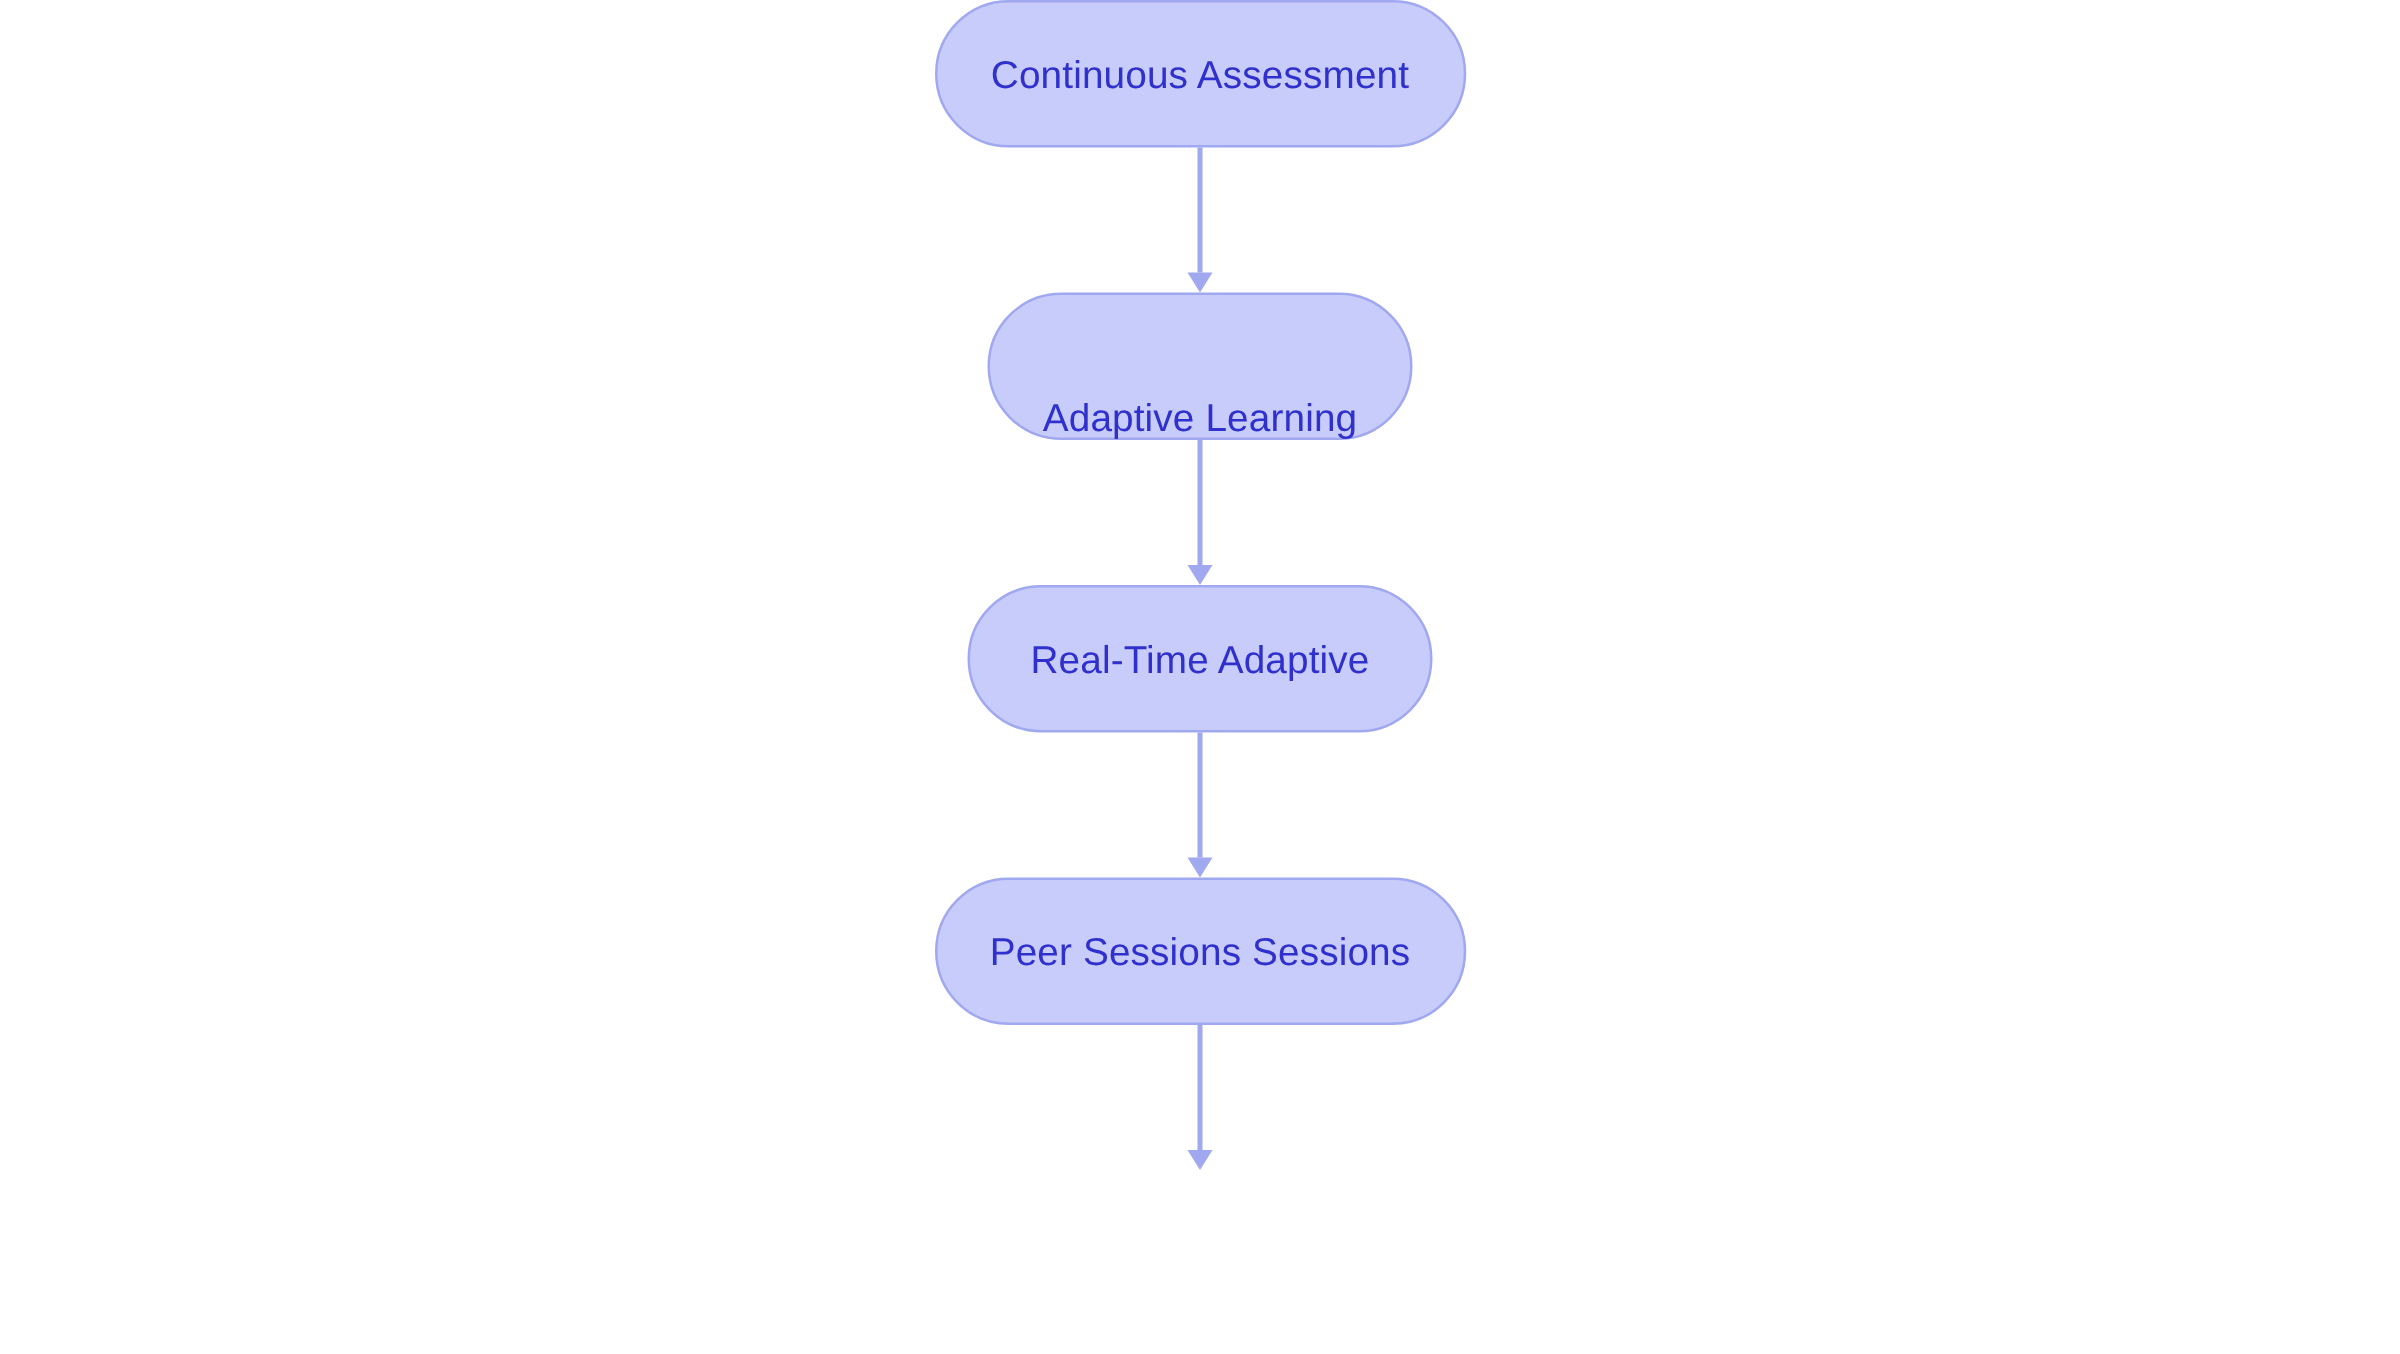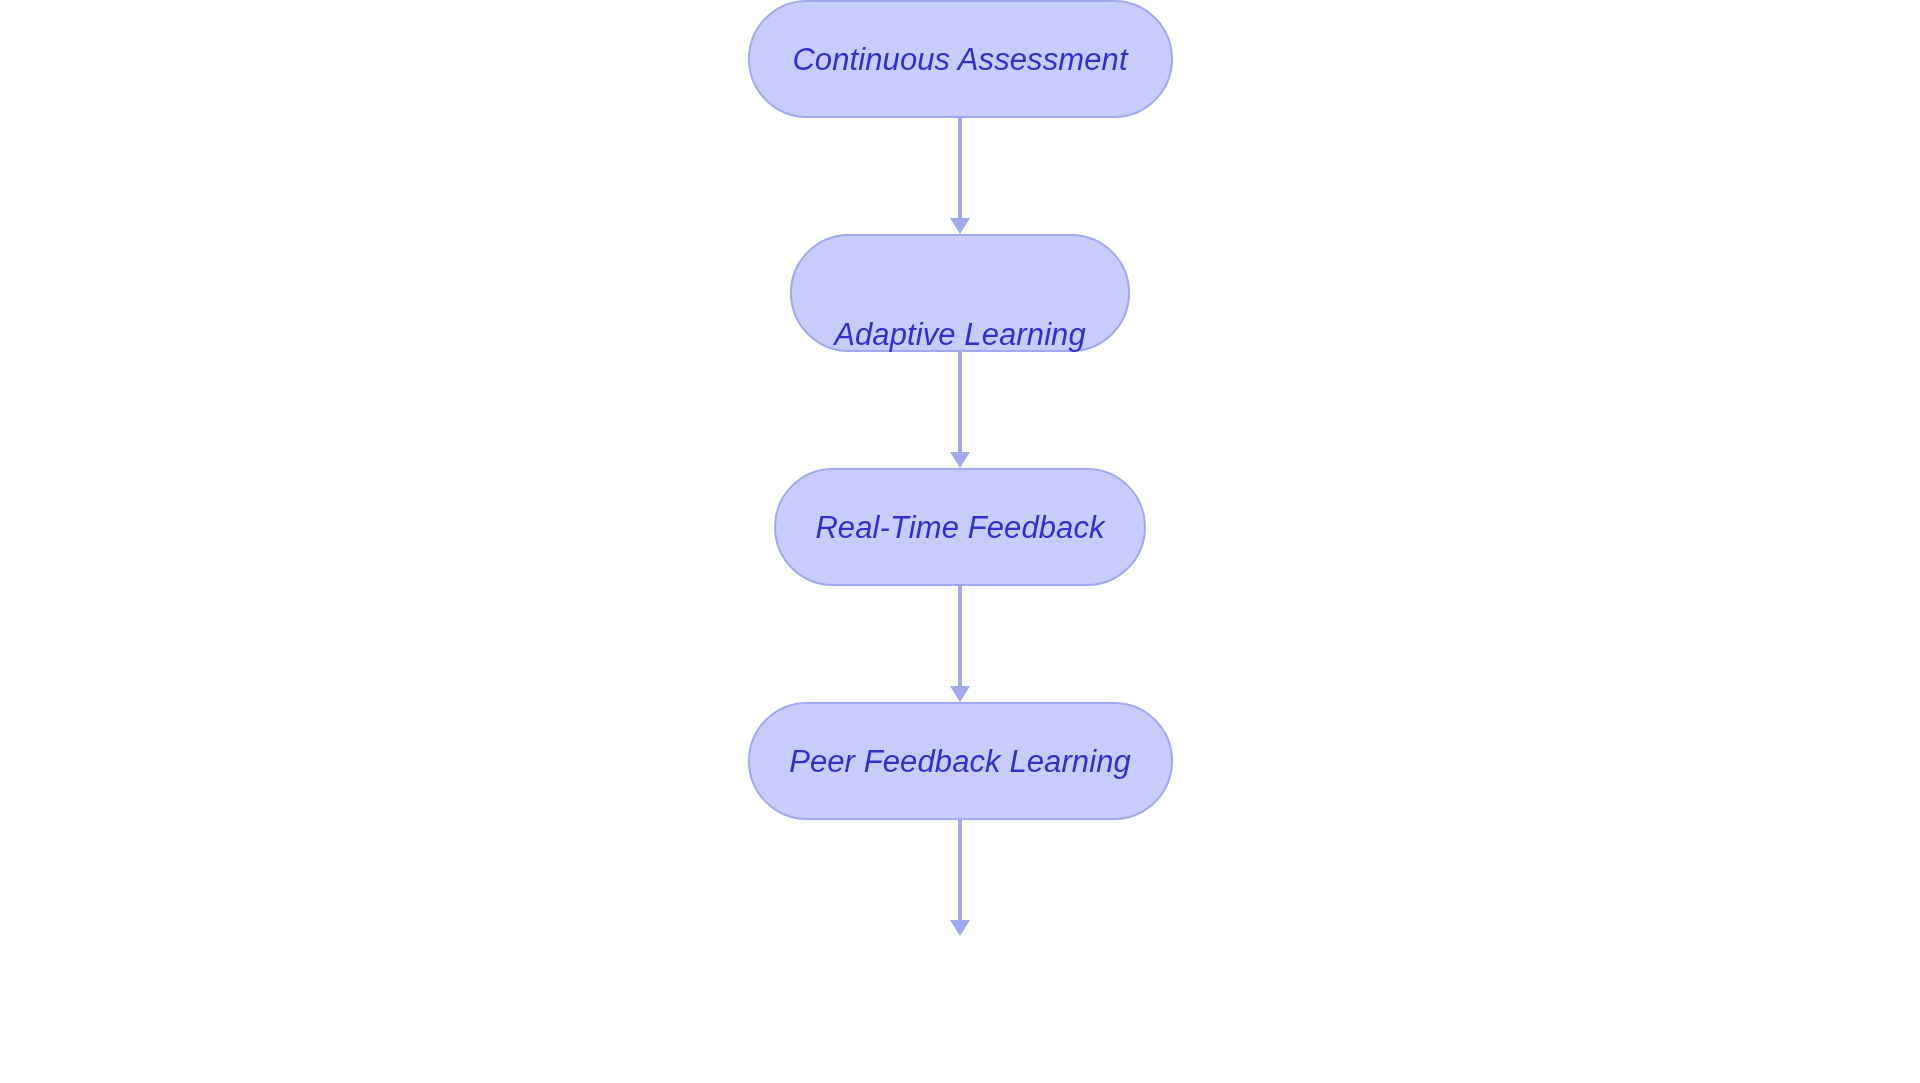--- a/index.html
+++ b/index.html
@@ -13,21 +13,20 @@
     height: 1083px;
     font-family: "Liberation Sans", sans-serif;
     overflow: hidden;
   }
 
   #flow-canvas {
     position: relative;
     width: 1920px;
     height: 1083px;
     background: #ffffff;
-    font-style: italic;
   }
 
   
   .flow-column {
     position: absolute;
     left: 0;
     top: 0;
     width: 1920px;
     height: 1083px;
     display: flex;
@@ -107,30 +106,30 @@
     <div class="node n1">
       <span class="node-label">Adaptive Learning</span>
     </div>
 
     <div class="connector">
       <div class="connector-line"></div>
       <div class="connector-arrow"></div>
     </div>
 
     <div class="node n2">
-      <span class="node-label">Real-Time Feedback</span>
+      <span class="node-label">Real-Time Adaptive</span>
     </div>
 
     <div class="connector">
       <div class="connector-line"></div>
       <div class="connector-arrow"></div>
     </div>
 
     <div class="node n3">
-      <span class="node-label">Peer Feedback Learning</span>
+      <span class="node-label">Peer Sessions Sessions</span>
     </div>
 
     <div class="connector">
       <div class="connector-line"></div>
       <div class="connector-arrow"></div>
     </div>
 
 
   </div>
 </div>

